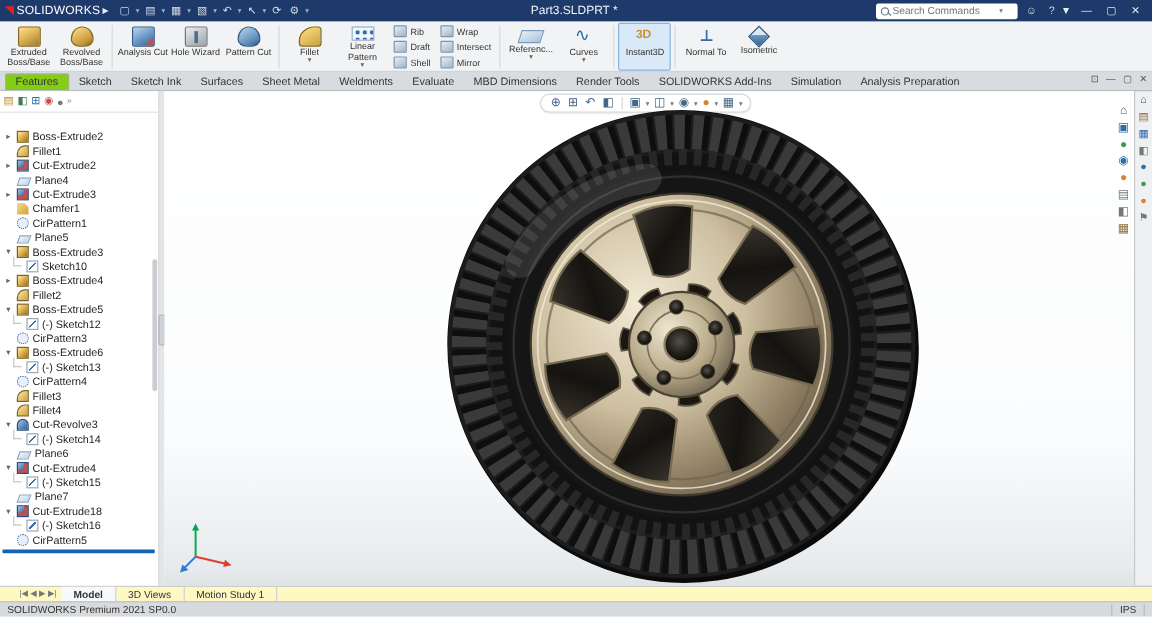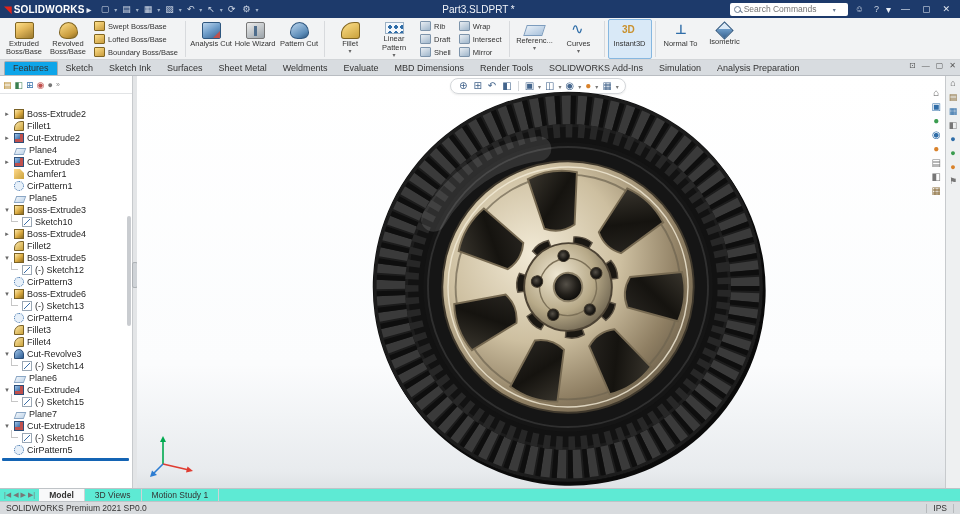--- a/index.html
+++ b/index.html
@@ -4,21 +4,21 @@
 <style>
   * { margin:0; padding:0; box-sizing:border-box; }
   html,body { width:960px; height:514px; overflow:hidden; }
   body { font-family:"Liberation Sans","DejaVu Sans",sans-serif; font-size:10px; color:#222; background:#fff; }
   .app { width:960px; height:514px; display:flex; flex-direction:column; position:relative; }
 
   
   .titlebar { height:18px; background:#1d3a6b; display:flex; align-items:center; color:#e8edf5; font-size:10px; padding:0 4px; flex:0 0 auto; }
   .logo { display:flex; align-items:center; gap:2px; margin-right:6px; }
   .logo-mark { color:#e2231a; font-size:10px; }
-  .logo-text { font-weight:bold; letter-spacing:.2px; color:#fff; font-size:10px; }
+  .logo-text { font-weight:normal; letter-spacing:.2px; color:#fff; font-size:10px; }
   .qat { display:flex; align-items:center; gap:1px; }
   .qat span { padding:0 3px; color:#cfd8e6; font-size:9px; cursor:default; }
   .qat .sm { font-size:6px; color:#9fb0c8; padding:0 1px; }
   .doc-title { position:absolute; left:50%; transform:translateX(-52%); color:#f2f5fa; font-size:10px; }
   .tb-right { margin-left:auto; display:flex; align-items:center; gap:4px; }
   .searchbox { background:#fff; border-radius:2px; height:13px; width:118px; display:flex; align-items:center; padding:0 4px; gap:3px; }
   .searchbox input { border:none; outline:none; font-size:8.5px; width:86px; color:#555; font-family:inherit; }
   .mag { width:7px; height:7px; border:1.3px solid #6a7c92; border-radius:50%; position:relative; display:inline-block; flex:0 0 auto; }
   .mag::after { content:""; position:absolute; width:4px; height:1.3px; background:#6a7c92; transform:rotate(45deg); right:-3px; bottom:-1px; }
   .tb-right .ico { color:#cfd8e6; font-size:9px; padding:0 3px; }
@@ -51,21 +51,21 @@
   .rsmall { display:flex; align-items:center; gap:3px; height:12px; padding:0 2px; border-radius:2px; }
   .rslabel { font-size:7.5px; color:#333; white-space:nowrap; }
   .ris { width:11px; height:10px; flex:0 0 auto; border-radius:1px; }
   .ris.g { background:linear-gradient(150deg,#ffe08a,#c89b3c); border:1px solid #806522; }
   .ris.b { background:linear-gradient(150deg,#bcd6ee,#36618f); border:1px solid #2f577f; }
   .ris.n { background:linear-gradient(150deg,#e9eef3,#9fb6cb); border:1px solid #7d94ab; }
 
   
   .tabrow { height:16px; background:#d8dce0; display:flex; align-items:flex-end; padding:0 0 0 4px; flex:0 0 auto; border-bottom:1px solid #b9bdc2; position:relative; }
   .ctab { font-size:9px; color:#333; padding:1px 8px 2px 8px; white-space:nowrap; }
-  .ctab.active { background:#0ea5e9; border:1px solid #a9adb2; border-bottom:none; border-radius:2px 2px 0 0; }
+  .ctab.active { background:#84cc16; border:1px solid #a9adb2; border-bottom:none; border-radius:2px 2px 0 0; }
   .tabrow-right { position:absolute; right:4px; top:1px; display:flex; gap:6px; color:#555; font-size:8px; }
 
   
   .content { flex:1 1 auto; display:flex; min-height:0; }
 
   
   .tree { width:133px; background:#fff; border-right:1px solid #c7cacd; position:relative; display:flex; flex-direction:column; }
   .tree-toolbar { height:18px; display:flex; align-items:center; gap:3px; padding:0 3px; border-bottom:1px solid #e2e4e6; }
   .tree-toolbar span { font-size:9px; }
   .tree-gap { height:14px; }
@@ -101,21 +101,21 @@
   .triad { position:absolute; left:12px; top:356px; }
 
   .vp-right-col { position:absolute; right:4px; top:12px; display:flex; flex-direction:column; gap:4px; align-items:center; }
   .vp-right-col span { font-size:10px; line-height:1; }
 
   
   .taskpane { width:15px; background:#eef0f1; border-left:1px solid #c7cacd; display:flex; flex-direction:column; align-items:center; padding-top:3px; gap:5px; flex:0 0 auto; }
   .taskpane span { font-size:9px; line-height:1; }
 
   
-  .bottomtabs { height:13px; background:#5eead4; border-top:1px solid #bfc3c7; display:flex; align-items:center; font-size:8.5px; flex:0 0 auto; }
+  .bottomtabs { height:13px; background:#fef9c3; border-top:1px solid #bfc3c7; display:flex; align-items:center; font-size:8.5px; flex:0 0 auto;padding-left:12px; }
   .navarrows { display:flex; gap:2px; padding:0 4px; color:#777; font-size:7px; }
   .btab { padding:0 10px; height:100%; display:flex; align-items:center; color:#333; border-right:1px solid #cfd2d6; }
   .btab.active { background:#f8f9fa; font-weight:bold; }
   .statusbar { height:13px; background:#d8dbde; border-top:1px solid #bfc3c7; display:flex; align-items:center; font-size:8.5px; color:#333; padding:0 6px; flex:0 0 auto; }
   .statusbar .right { margin-left:auto; display:flex; align-items:center; gap:6px; }
   .statusbar .vline { width:1px; height:9px; background:#b7babd; }
 </style>
 </head>
 <body>
 
@@ -163,34 +163,20 @@
   </div>
 
   <div class="ribbon">
     <div class="rbig">
       <span class="ri ri-extrude"></span>
       <span class="rlabel">Extruded Boss/Base</span>
     </div>
     <div class="rbig">
       <span class="ri ri-revolve"></span>
       <span class="rlabel">Revolved Boss/Base</span>
-    </div>
-    <div class="rstack">
-      <div class="rsmall">
-          <span class="ris g"></span>
-          <span class="rslabel">Swept Boss/Base</span>
-        </div>
-      <div class="rsmall">
-          <span class="ris g"></span>
-          <span class="rslabel">Lofted Boss/Base</span>
-        </div>
-      <div class="rsmall">
-          <span class="ris g"></span>
-          <span class="rslabel">Boundary Boss/Base</span>
-        </div>
     </div>
     <div class="rsep"></div>
     <div class="rbig">
       <span class="ri ri-extcut"></span>
       <span class="rlabel">Analysis Cut</span>
     </div>
     <div class="rbig">
       <span class="ri ri-hole"></span>
       <span class="rlabel">Hole Wizard</span>
     </div>

